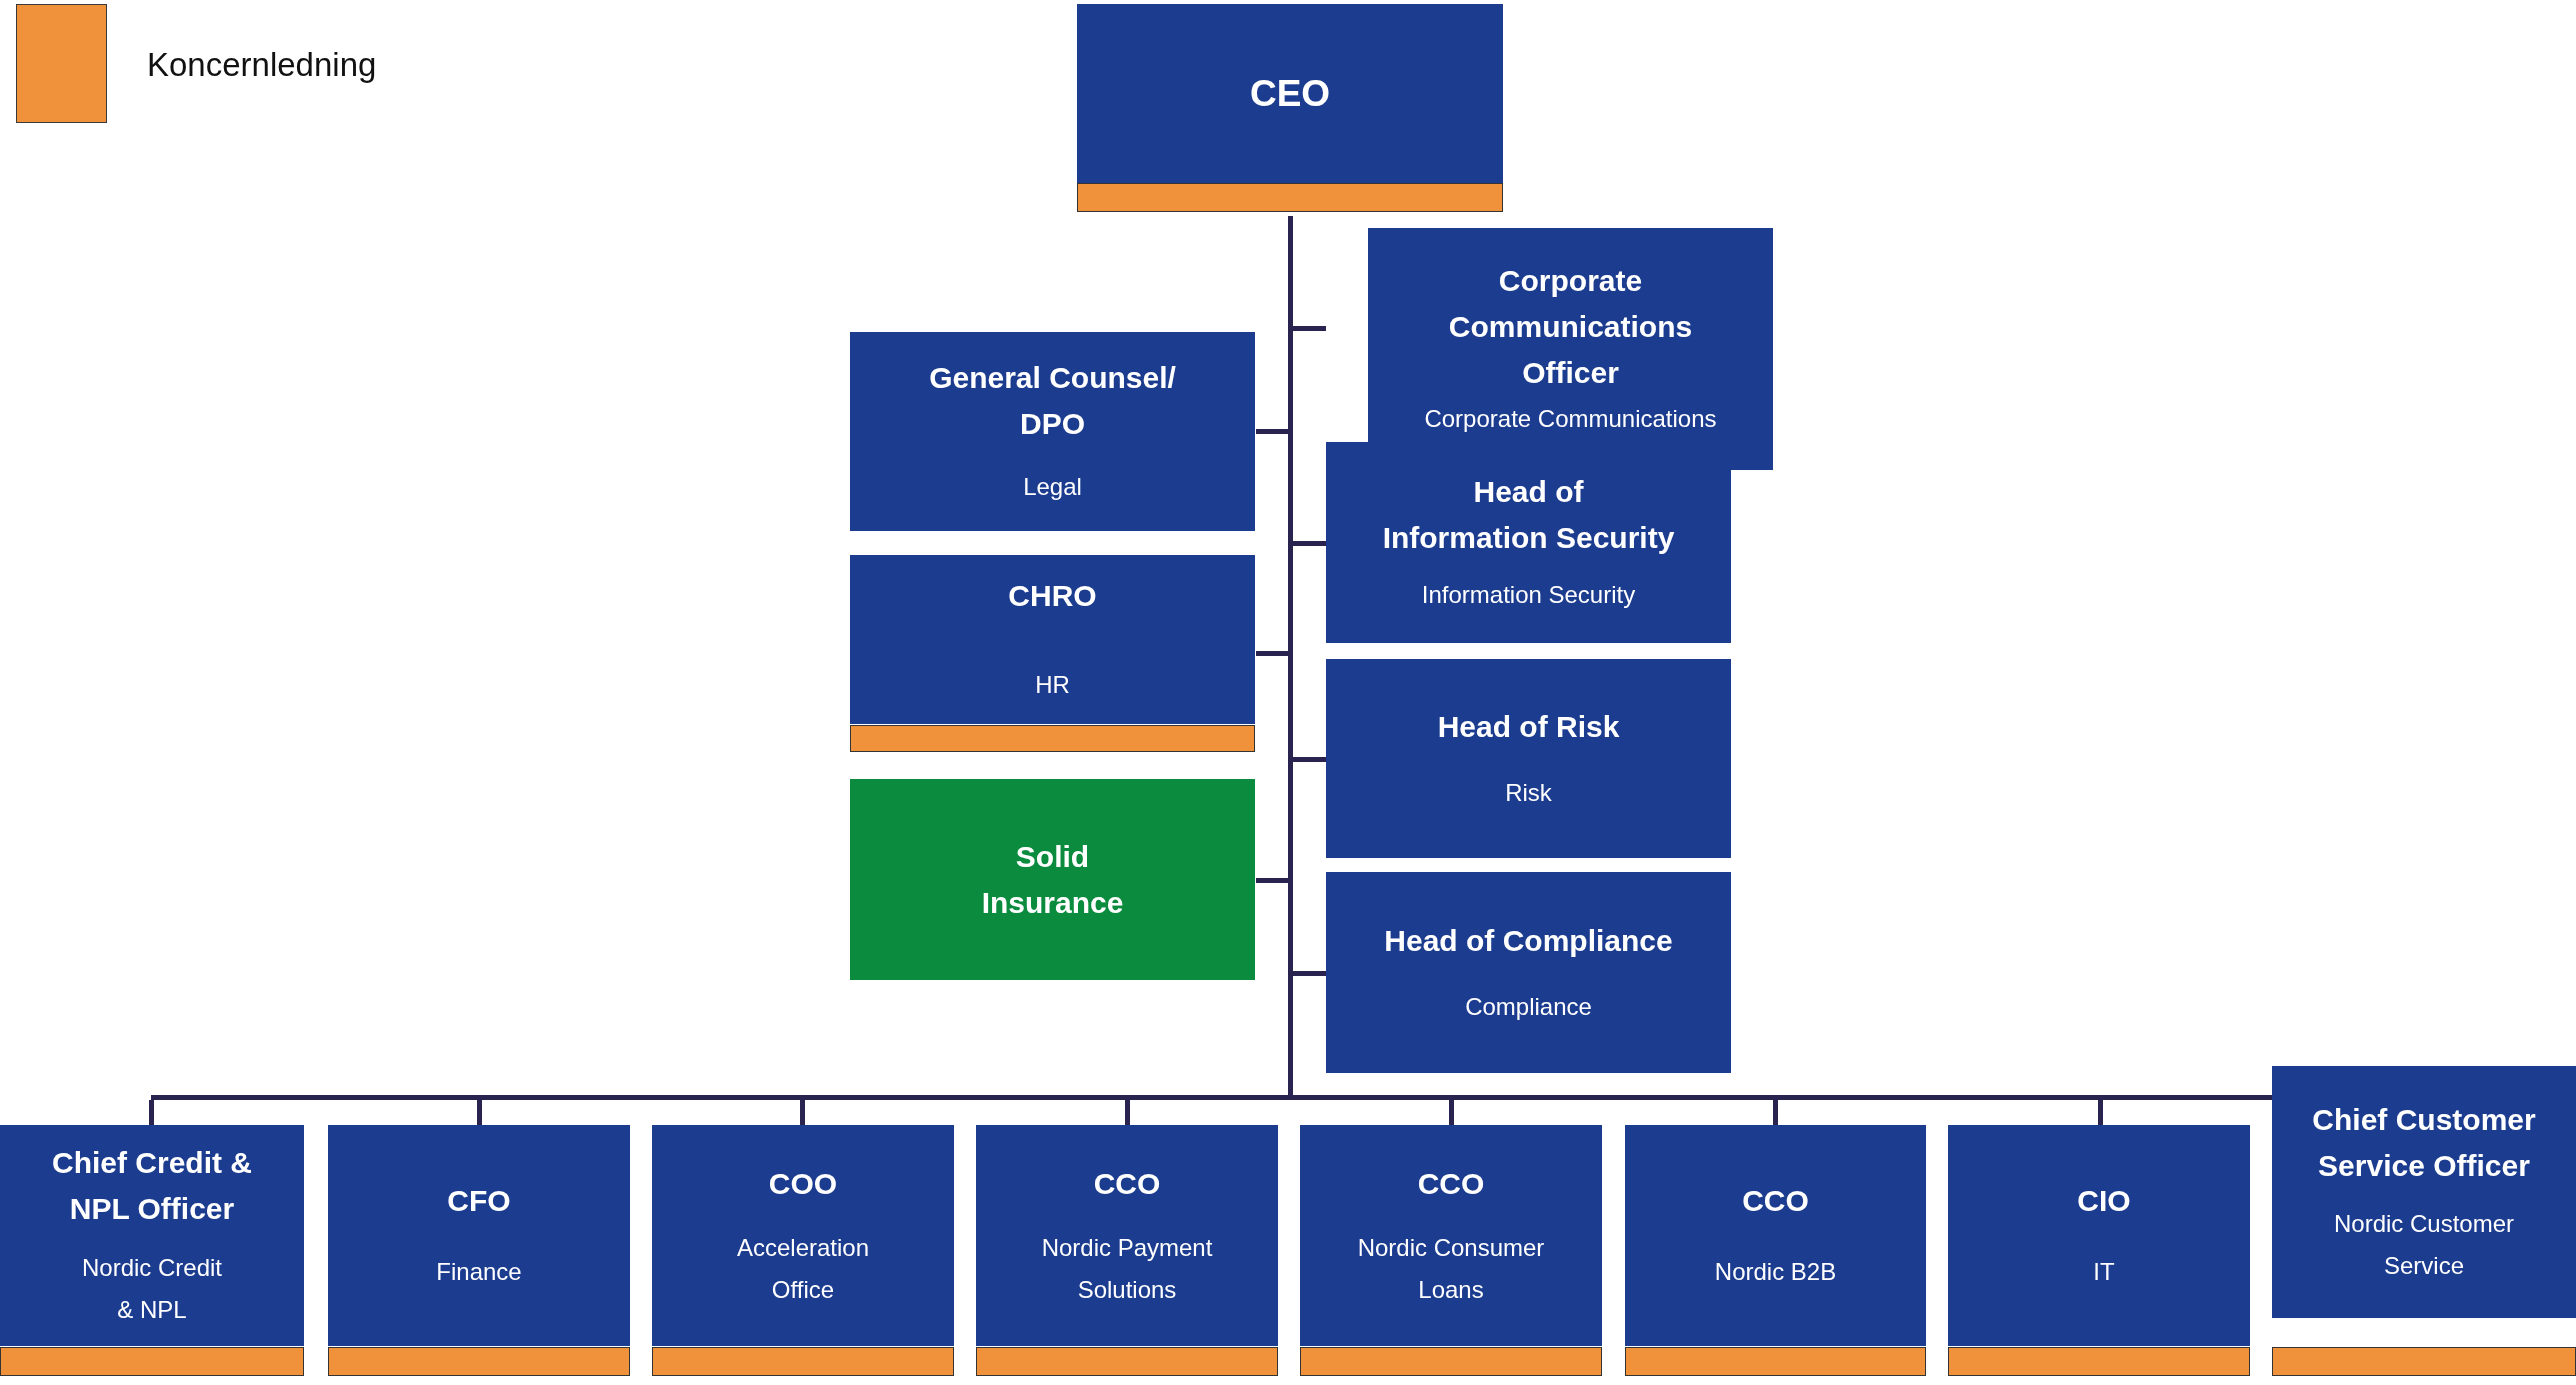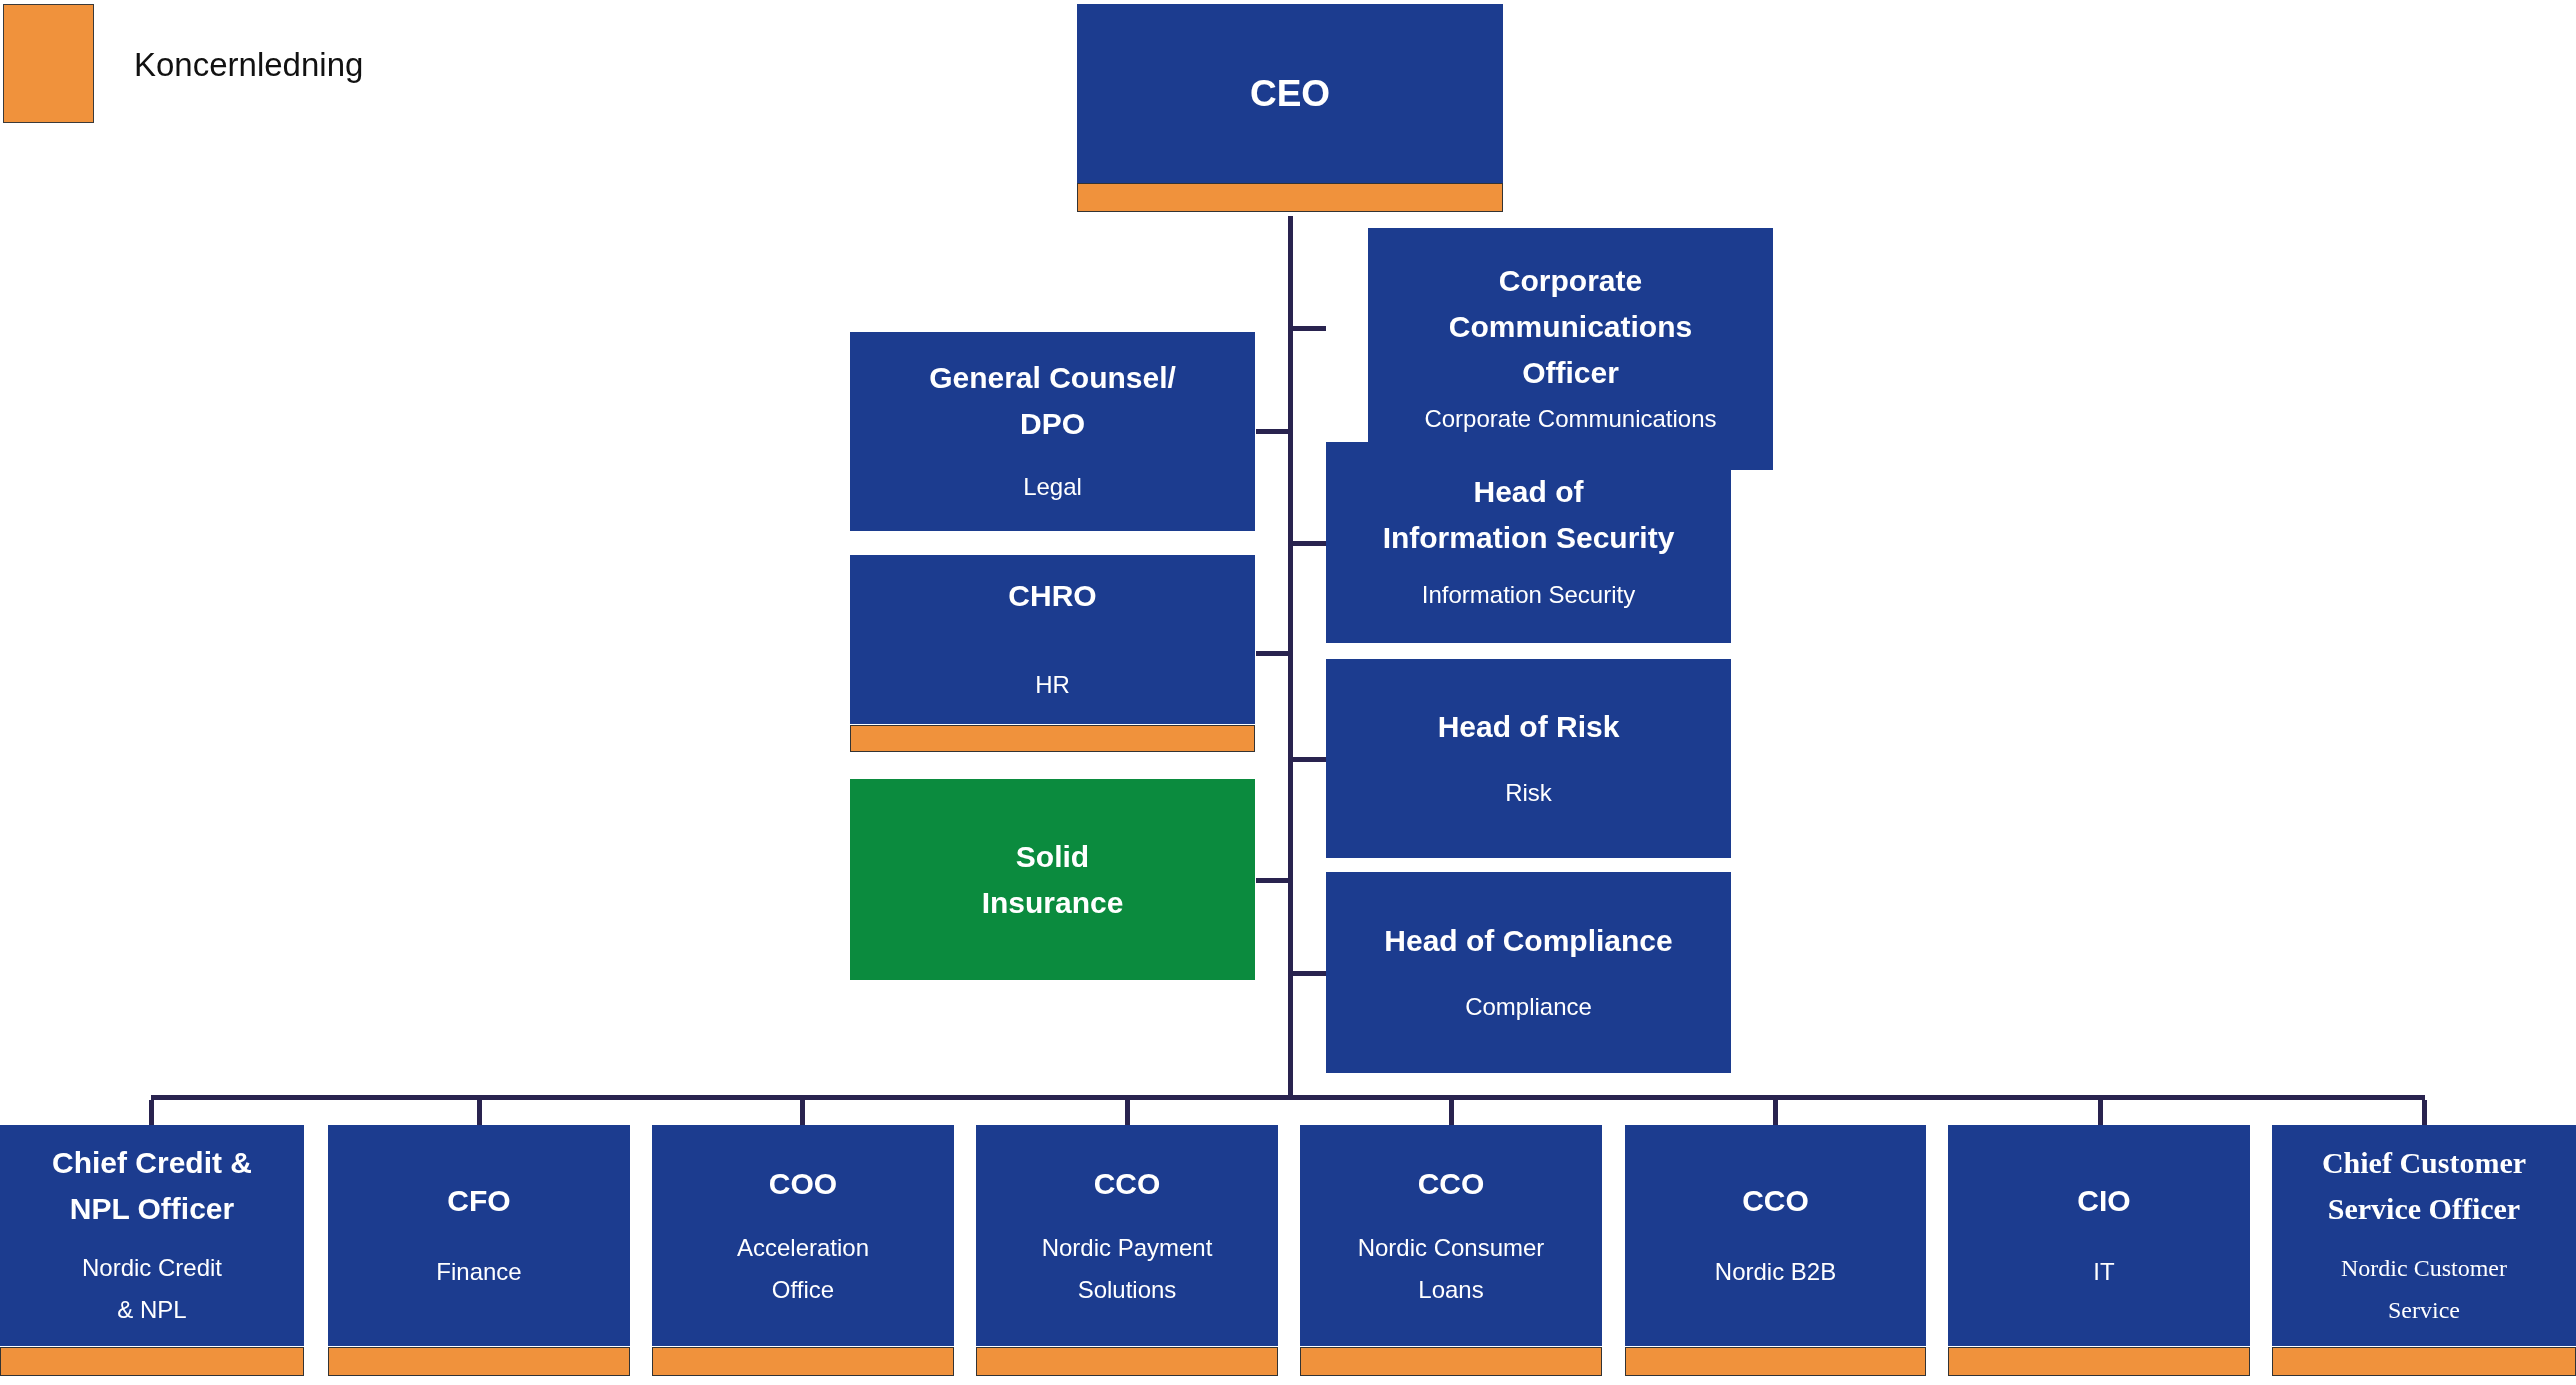--- a/index.html
+++ b/index.html
@@ -8,21 +8,21 @@
   #canvas{position:absolute;left:0;top:0;width:2576px;height:1386px;}
   .box{position:absolute;display:flex;flex-direction:column;align-items:center;
        justify-content:center;text-align:center;color:#ffffff;box-sizing:border-box;}
   .box.blue{background:#1c3c8f;}
   .box.green{background:#0b8b3e;}
   .title{font-weight:bold;font-size:30px;line-height:46px;white-space:nowrap;}
   .title.big{font-size:37px;line-height:49px;}
   .subtitle{font-weight:normal;font-size:24px;line-height:42px;white-space:nowrap;}
   .bar{position:absolute;background:#f0923c;border:1.8px solid #333333;box-sizing:border-box;}
   .line{position:absolute;background:#29234f;}
-  #legend{position:absolute;left:3px;top:3.7px;display:flex;align-items:center;justify-content:center;}
+  #legend{position:absolute;left:16px;top:3.7px;display:flex;align-items:center;justify-content:center;}
   #legend-swatch{width:91px;height:119px;background:#f0923c;border:1.8px solid #3a3a3a;
        box-sizing:border-box;}
   #legend-label{margin-left:40px;margin-top:3.7px;color:#111111;font-size:33px;}
 </style>
 </head>
 <body>
 
 <div id="canvas">
   <div id="legend">
     <div id="legend-swatch"></div>
@@ -174,21 +174,21 @@
       <div class="bar" style="left: 1625px; top: 1347px; width: 301px; height: 29px;"></div>
       <div class="box blue" style="left: 1948px; top: 1125px; width: 302px; height: 221px; padding-left: 10px;">
         <div class="title">
           <div>CIO</div>
         </div>
         <div class="subtitle" style="margin-top: 27.4px;">
           <div>IT</div>
         </div>
       </div>
       <div class="bar" style="left: 1948px; top: 1347px; width: 302px; height: 29px;"></div>
-      <div class="box blue" style="left: 2272px; top: 1125px; width: 304px; height: 221px; font-family: Liberation Serif, serif;">
+      <div class="box blue" style="left: 2272px; top: 1066px; width: 304px; height: 252px;">
         <div class="title">
           <div>Chief Customer</div>
           <div>Service Officer</div>
         </div>
         <div class="subtitle" style="margin-top: 14.6px;">
           <div>Nordic Customer</div>
           <div>Service</div>
         </div>
       </div>
       <div class="bar" style="left: 2272px; top: 1347px; width: 304px; height: 29px;"></div>

